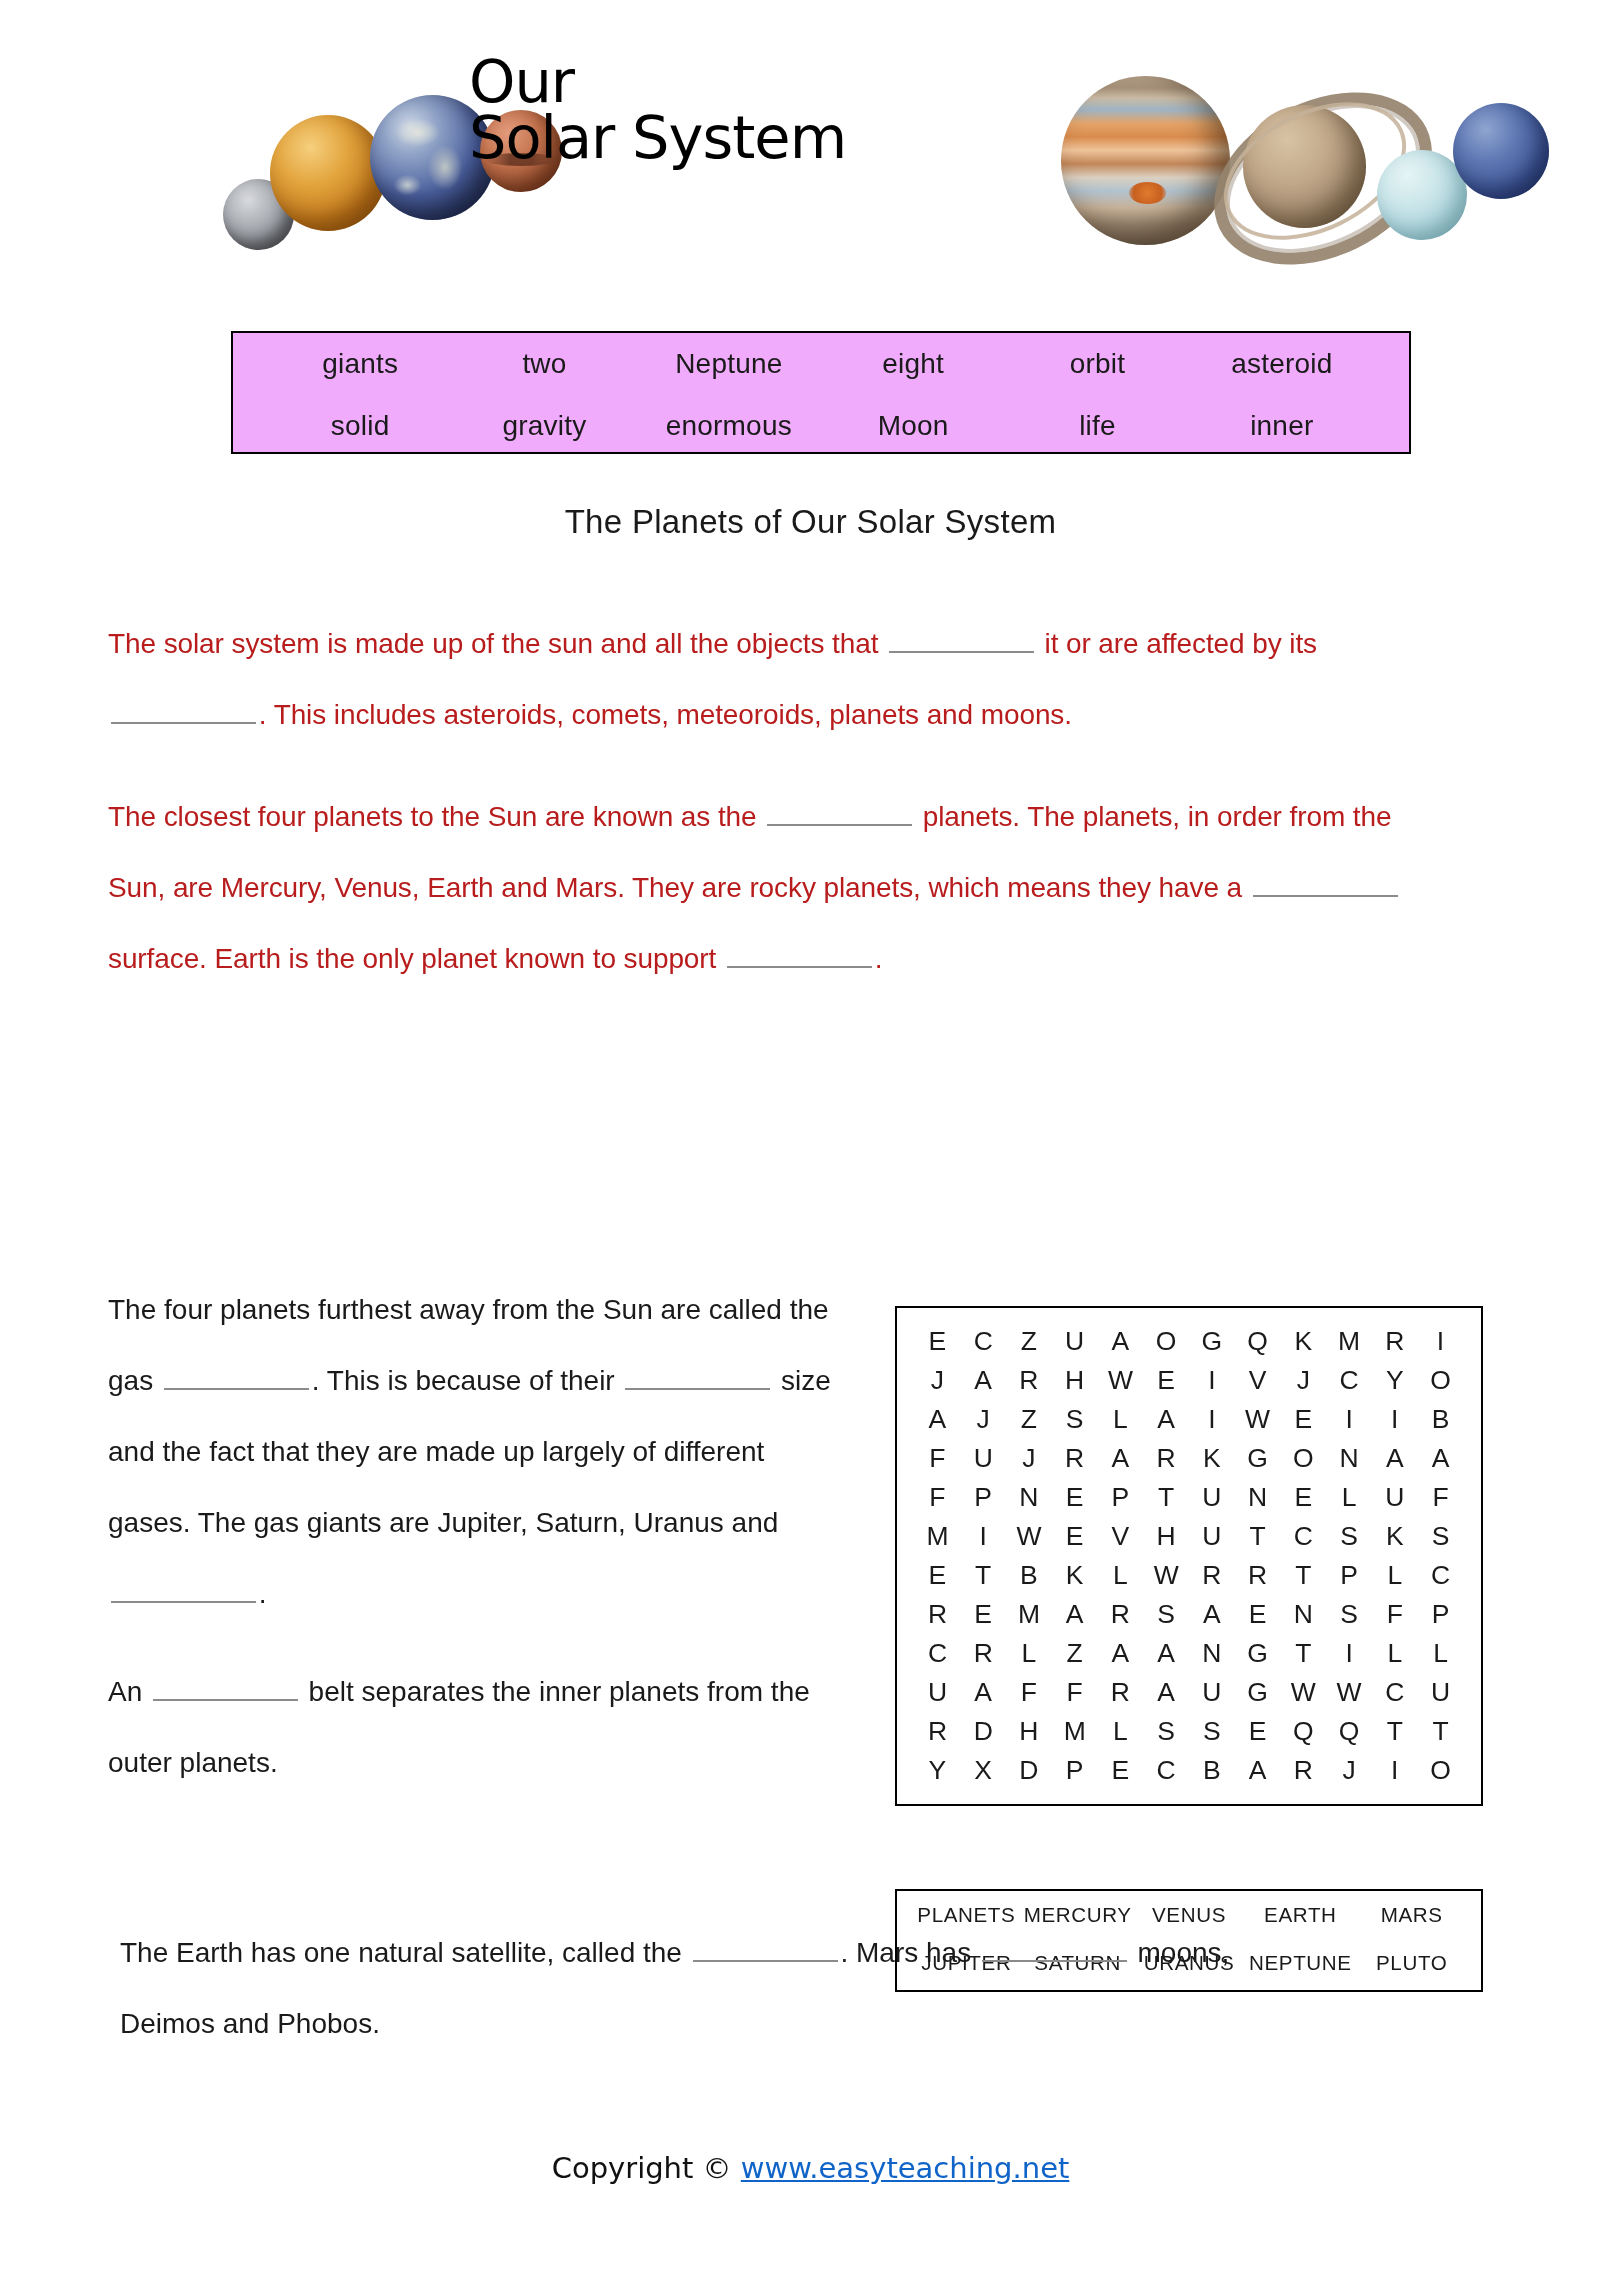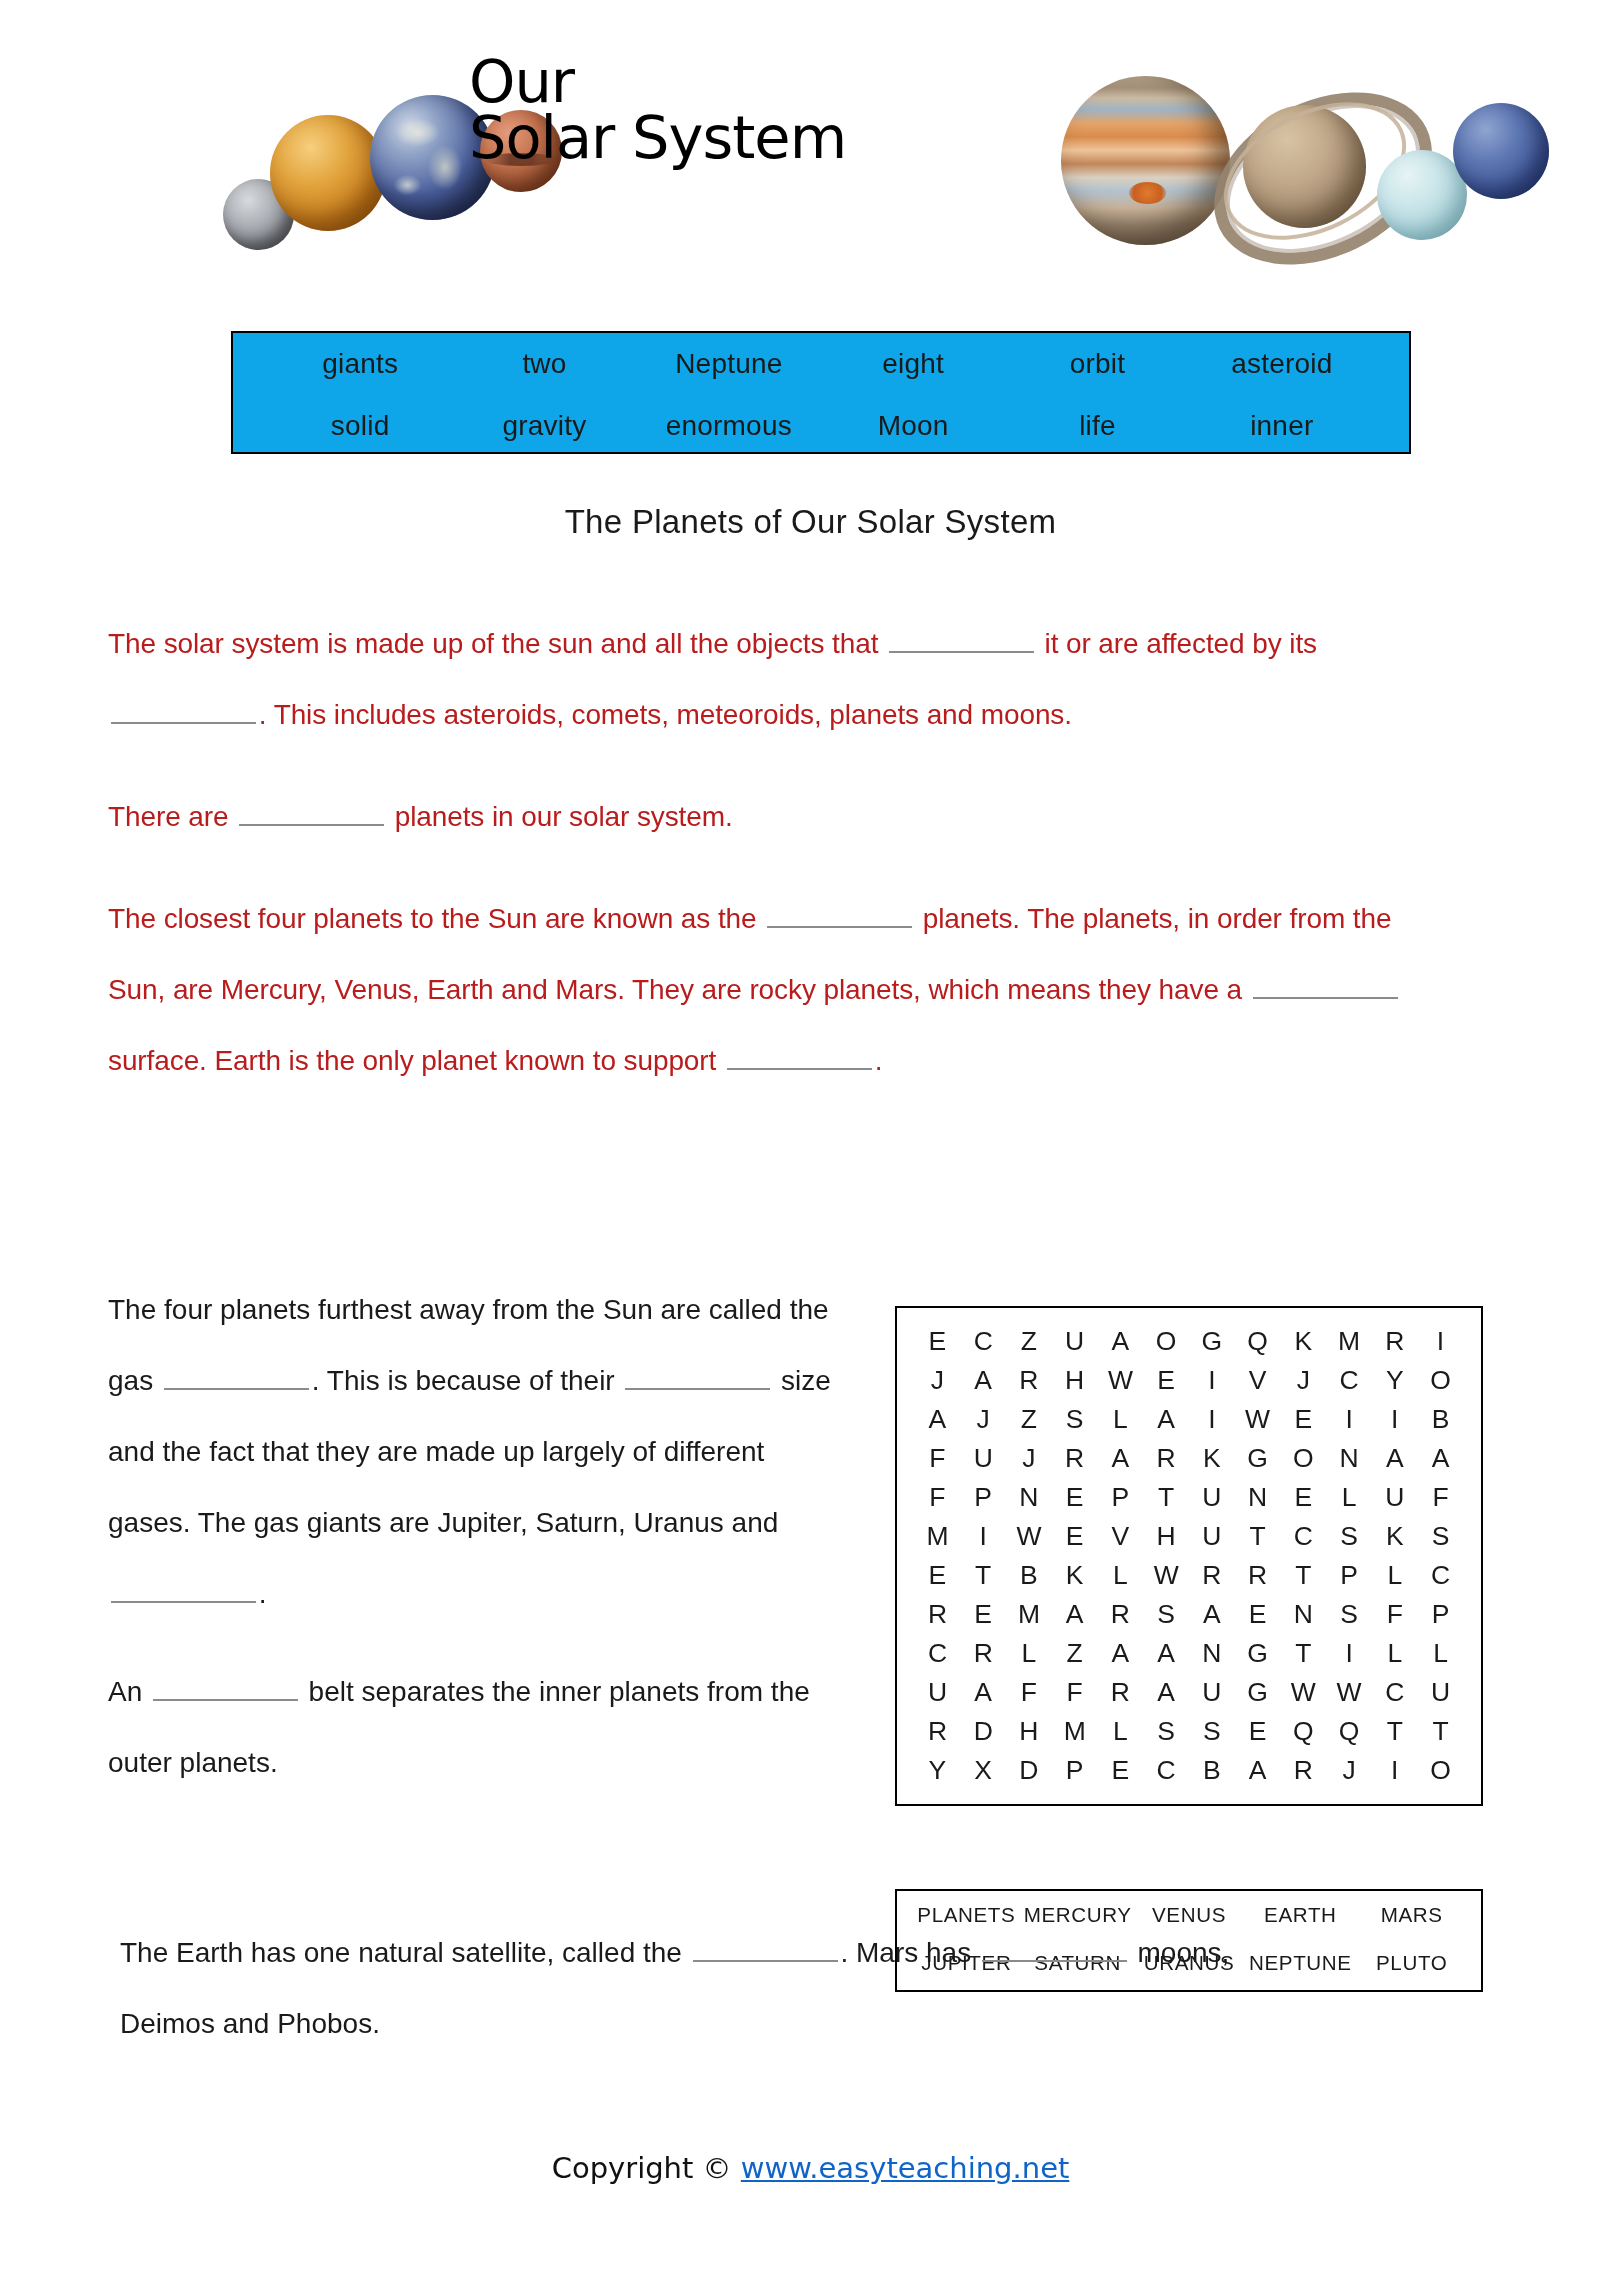--- a/index.html
+++ b/index.html
@@ -180,21 +180,21 @@
 
   
   .wordbank {
     position: absolute;
     left: 231px;
     top: 331px;
     width: 1180px;
     height: 123px;
     border: 2.9px solid #000;
     box-sizing: border-box;
-    background: #0ea5e9;
+    background: #f0abfc;
   }
   .wb-row {
     display: flex;
     height: 62px;
     align-items: center;
     padding: 0 35px;
     box-sizing: border-box;
   }
   .wb-cell {
     flex: 1;
@@ -387,25 +387,20 @@
   <div class="passage-title">The Planets of Our Solar System</div>
 
   <div class="body-text">
     <p>
       <span>The solar system is made up of the sun and all the objects that</span>
       <span class="blank"></span>
       <span>it or are affected by its</span>
       <span class="blank"></span><span>. This includes asteroids, comets, meteoroids, planets and moons.</span>
     </p>
     <p>
-      <span>There are</span>
-      <span class="blank"></span>
-      <span>planets in our solar system.</span>
-    </p>
-    <p>
       <span>The closest four planets to the Sun are known as the</span>
       <span class="blank"></span>
       <span>planets. The planets, in order from the Sun, are Mercury, Venus, Earth and Mars. They are rocky planets, which means they have a</span>
       <span class="blank"></span>
       <span>surface. Earth is the only planet known to support</span>
       <span class="blank"></span><span>.</span>
     </p>
   </div>
 
   <div class="col-left">

